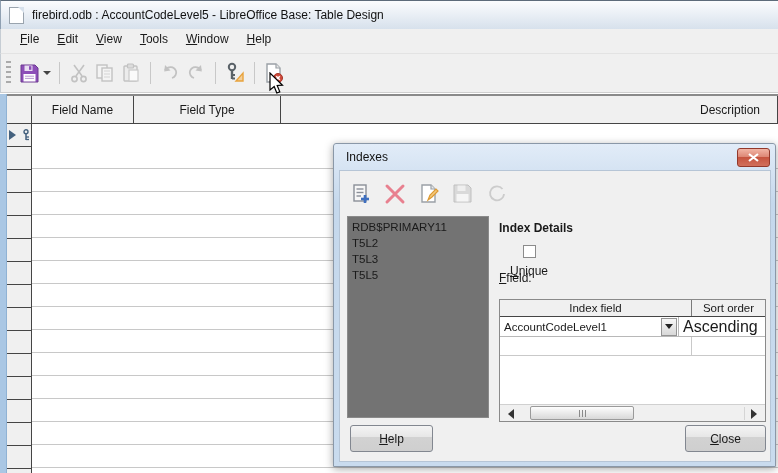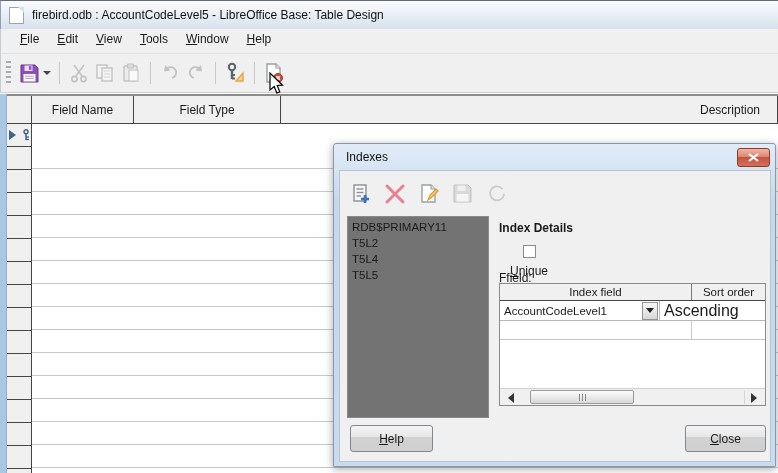--- a/index.html
+++ b/index.html
@@ -83,27 +83,27 @@
   .index-list { position:absolute; left:7px; top:45px; width:142px; height:202px;
     background:#737373; border:1px solid #8a8a8a; padding-top:2px; }
   .idx-item { height:16px; line-height:16px; padding-left:4px; font-size:11.5px; white-space:nowrap; }
   .idx-item.selected { background:#2e7bd9; color:#fff; }
 
   .details-heading { position:absolute; left:159px; top:50px; font-weight:bold; font-size:12px; }
   .unique-row { position:absolute; left:170px; top:74px; display:flex; align-items:center; gap:6px;flex-direction:column; }
   .checkbox { width:13px; height:13px; background:#fff; border:1px solid #8b8b8b; }
   .fields-label { position:absolute; left:159px; top:100px; }
 
-  .fields-table { position:absolute; left:159px; top:112px; width:267px; height:123px;
+  .fields-table { position:absolute; left:159px; top:128px; width:267px; height:123px;
     background:#fff; border:1px solid #8a8a8a; overflow:hidden; }
   .ft-header { display:flex; height:17px; border-bottom:1px solid #454545; background:#f0f0f0; }
   .ft-h1 { width:192px; border-right:1px solid #7a7a7a; display:flex; align-items:center; justify-content:center; font-size:11.5px; }
   .ft-h2 { flex:1; display:flex; align-items:center; justify-content:center; font-size:11.5px; white-space:nowrap; overflow:hidden; }
   .ft-row { display:flex; height:20px; border-bottom:1px solid #b8b8b8; }
-  .ft-c1 { width:160px; border-right:1px solid #b8b8b8; display:flex; align-items:center; }
+  .ft-c1 { width:179px; border-right:1px solid #b8b8b8; display:flex; align-items:center; }
   .ft-c2 { flex:1; display:flex; align-items:center; padding-left:4px; font-size:16px;text-align:center; }
   .combo-text { flex:1; padding-left:4px; font-size:11.5px; white-space:nowrap; overflow:hidden; }
   .combo-btn { width:16px; height:18px; margin-right:1px; background:linear-gradient(#f7f7f7,#d8d8d8);
     border:1px solid #949494; display:flex; align-items:center; justify-content:center; }
   .combo-btn::after { content:""; width:0; height:0; border:4px solid transparent; border-top:5px solid #222; margin-top:4px; }
   .ft-empty-row { display:flex; height:19px; border-bottom:1px solid #c9c9c9; }
   .ft-empty-c1 { width:192px; border-right:1px solid #c9c9c9; }
 
   .hscroll { position:absolute; left:0; bottom:0; width:100%; height:17px; background:#f0f0f0; border-top:1px solid #d0d0d0; }
   .hs-left { position:absolute; left:2px; top:2px; width:12px; height:13px; display:flex; align-items:center; justify-content:center; }
@@ -384,21 +384,21 @@
       <div class="dlg-tb-btn">
         <svg width="22" height="22" viewBox="0 0 22 22">
           <path d="M16.5 6 A7 7 0 1 0 18 11" fill="none" stroke="#cccccc" stroke-width="1.8"></path>
         </svg>
       </div>
     </div>
 
     <div class="index-list">
       <div class="idx-item">RDB$PRIMARY11</div>
       <div class="idx-item">T5L2</div>
-      <div class="idx-item">T5L4</div>
+      <div class="idx-item">T5L3</div>
       <div class="idx-item">T5L5</div>
     </div>
 
     <div class="details-heading">Index Details</div>
 
     <div class="unique-row">
       <div class="checkbox"></div>
       <div><span class="mk">U</span><span>nique</span></div>
     </div>
 

